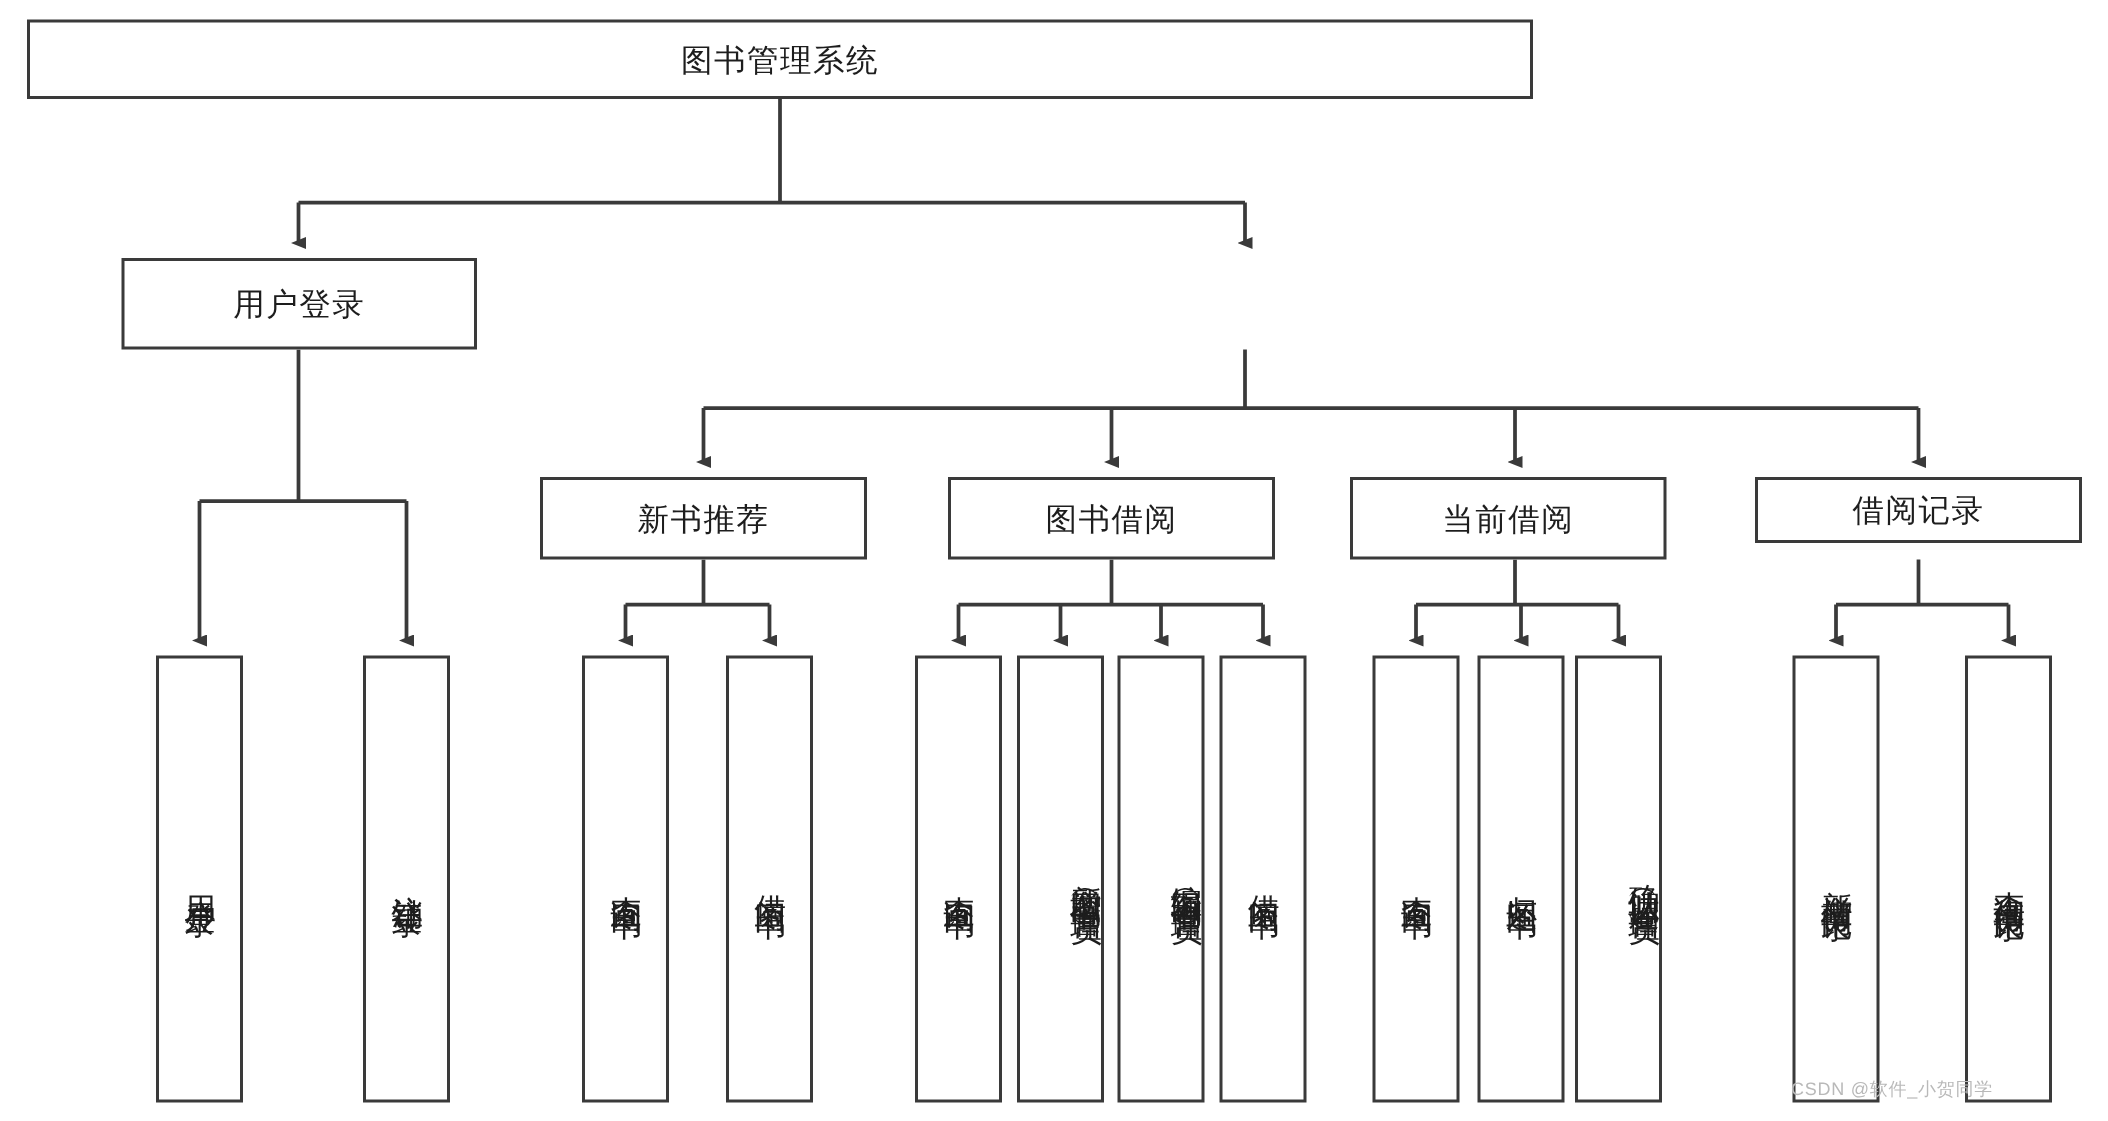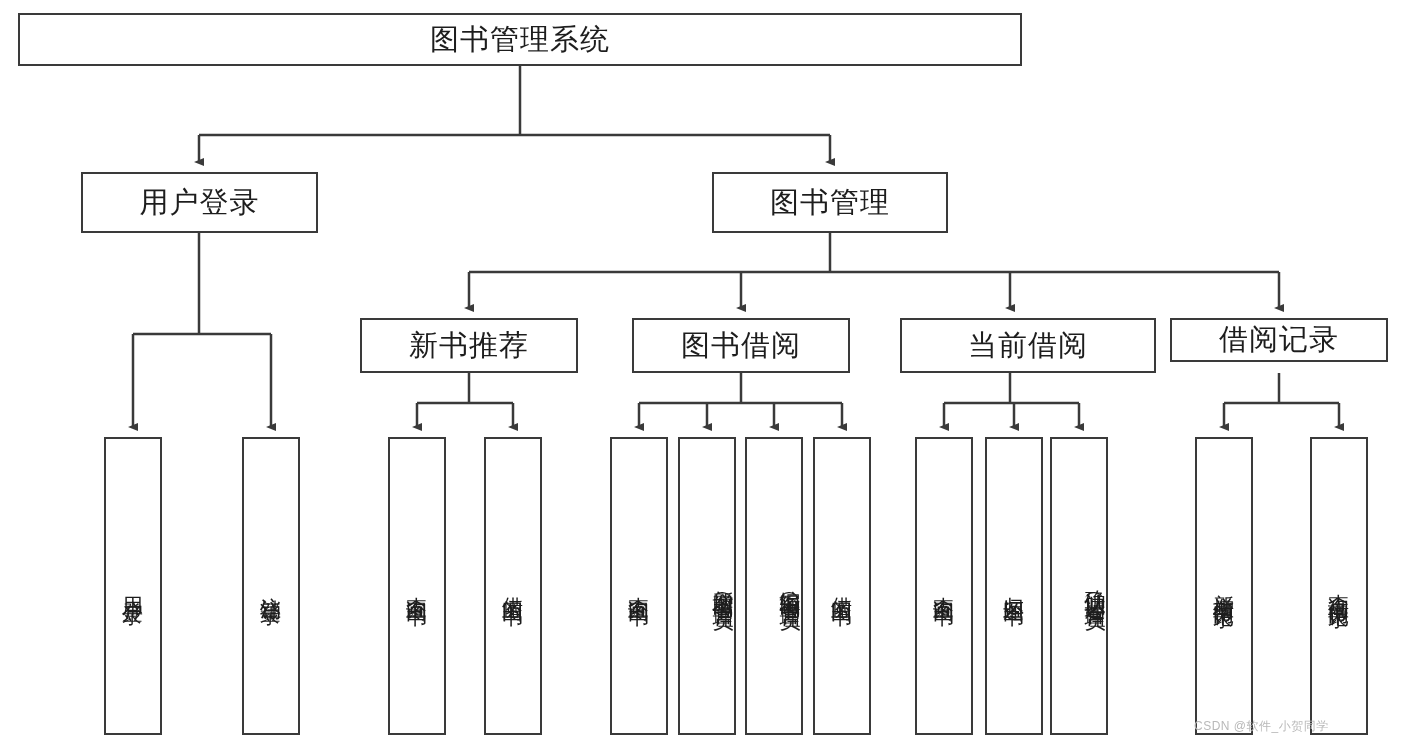--- a/index.html
+++ b/index.html
@@ -28,21 +28,21 @@
     position: absolute;
     box-sizing: border-box;
     border: 2px solid #3a3a3a;
     background: #ffffff;
     display: flex;
     align-items: center;
     justify-content: center;
     color: #1d1d1d;
   }
   .node.horiz {
-    font-size: 29px;
+    font-size: 21px;
     letter-spacing: 1px;
   }
   .node.vert {
     writing-mode: vertical-rl;
     text-orientation: upright;
     font-size: 21px;
     letter-spacing: 3px;
     line-height: 1;
     padding-top: 6px;
     padding-bottom: 6px;
@@ -117,31 +117,28 @@
     </g>
   </svg>
 
   <div class="node horiz" id="node-title" style="left: 18px; top: 13px; width: 1004px; height: 53px; border-color: rgb(58, 58, 58); background: rgb(255, 255, 255); color: rgb(29, 29, 29);">
     <span class="node-label">图书管理系统</span>
   </div>
 
   <div class="node horiz" id="node-l2-0" style="left: 81px; top: 172px; width: 237px; height: 61px; border-color: rgb(58, 58, 58); background: rgb(255, 255, 255); color: rgb(29, 29, 29);">
     <span class="node-label">用户登录</span>
   </div>
-  <div class="node horiz" id="node-l2-1" style="left: 712px; top: 172px; width: 236px; height: 61px; border-color: rgb(58, 58, 58); background: rgb(255, 255, 255); color: rgb(29, 29, 29);">
-    <span class="node-label">图书管理</span>
-  </div>
 
   <div class="node horiz" id="node-l3-0" style="left: 360px; top: 318px; width: 218px; height: 55px; border-color: rgb(58, 58, 58); background: rgb(255, 255, 255); color: rgb(29, 29, 29);">
     <span class="node-label">新书推荐</span>
   </div>
   <div class="node horiz" id="node-l3-1" style="left: 632px; top: 318px; width: 218px; height: 55px; border-color: rgb(58, 58, 58); background: rgb(255, 255, 255); color: rgb(29, 29, 29);">
     <span class="node-label">图书借阅</span>
   </div>
-  <div class="node horiz" id="node-l3-2" style="left: 900px; top: 318px; width: 256px; height: 55px; border-color: rgb(58, 58, 58); background: rgb(255, 255, 255); color: rgb(29, 29, 29);">
+  <div class="node horiz" id="node-l3-2" style="left: 900px; top: 318px; width: 211px; height: 55px; border-color: rgb(58, 58, 58); background: rgb(255, 255, 255); color: rgb(29, 29, 29);">
     <span class="node-label">当前借阅</span>
   </div>
   <div class="node horiz" id="node-l3-3" style="left: 1170px; top: 318px; width: 218px; height: 44px; border-color: rgb(58, 58, 58); background: rgb(255, 255, 255); color: rgb(29, 29, 29);">
     <span class="node-label">借阅记录</span>
   </div>
 
   <div class="node vert" id="node-leaf-0" style="left: 104px; top: 437px; width: 58px; height: 298px; border-color: rgb(58, 58, 58); background: rgb(255, 255, 255); color: rgb(29, 29, 29);">
     <span class="node-label">用户登录</span>
   </div>
   <div class="node vert" id="node-leaf-1" style="left: 242px; top: 437px; width: 58px; height: 298px; border-color: rgb(58, 58, 58); background: rgb(255, 255, 255); color: rgb(29, 29, 29);">

